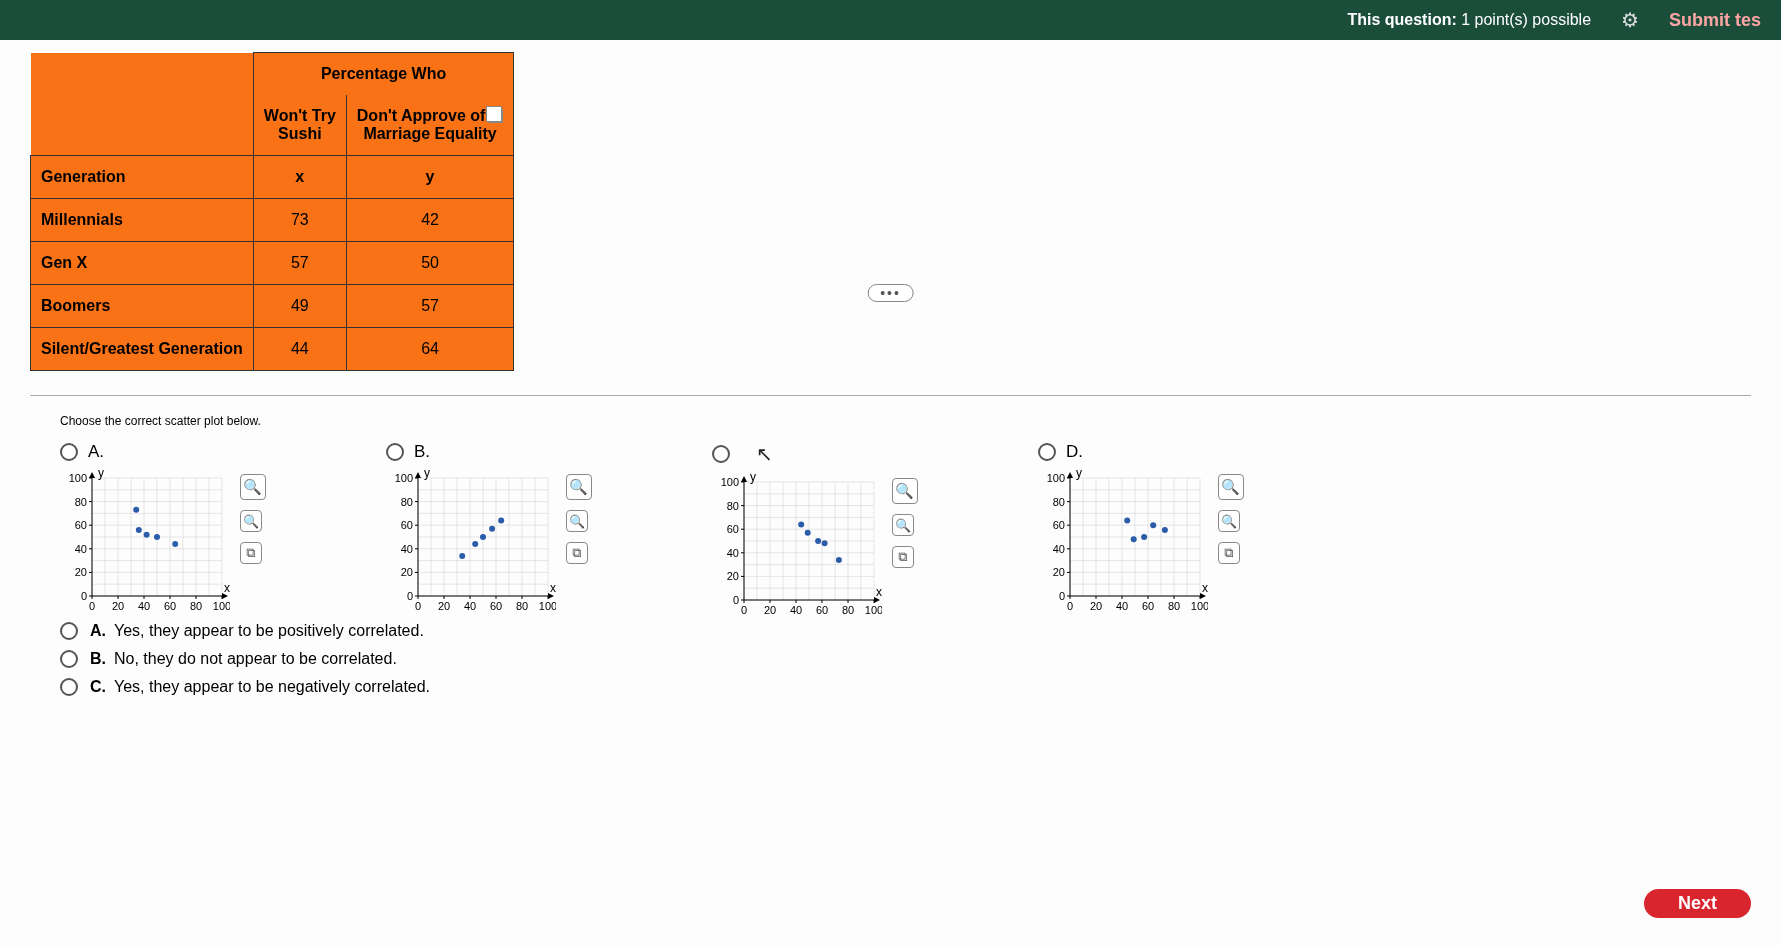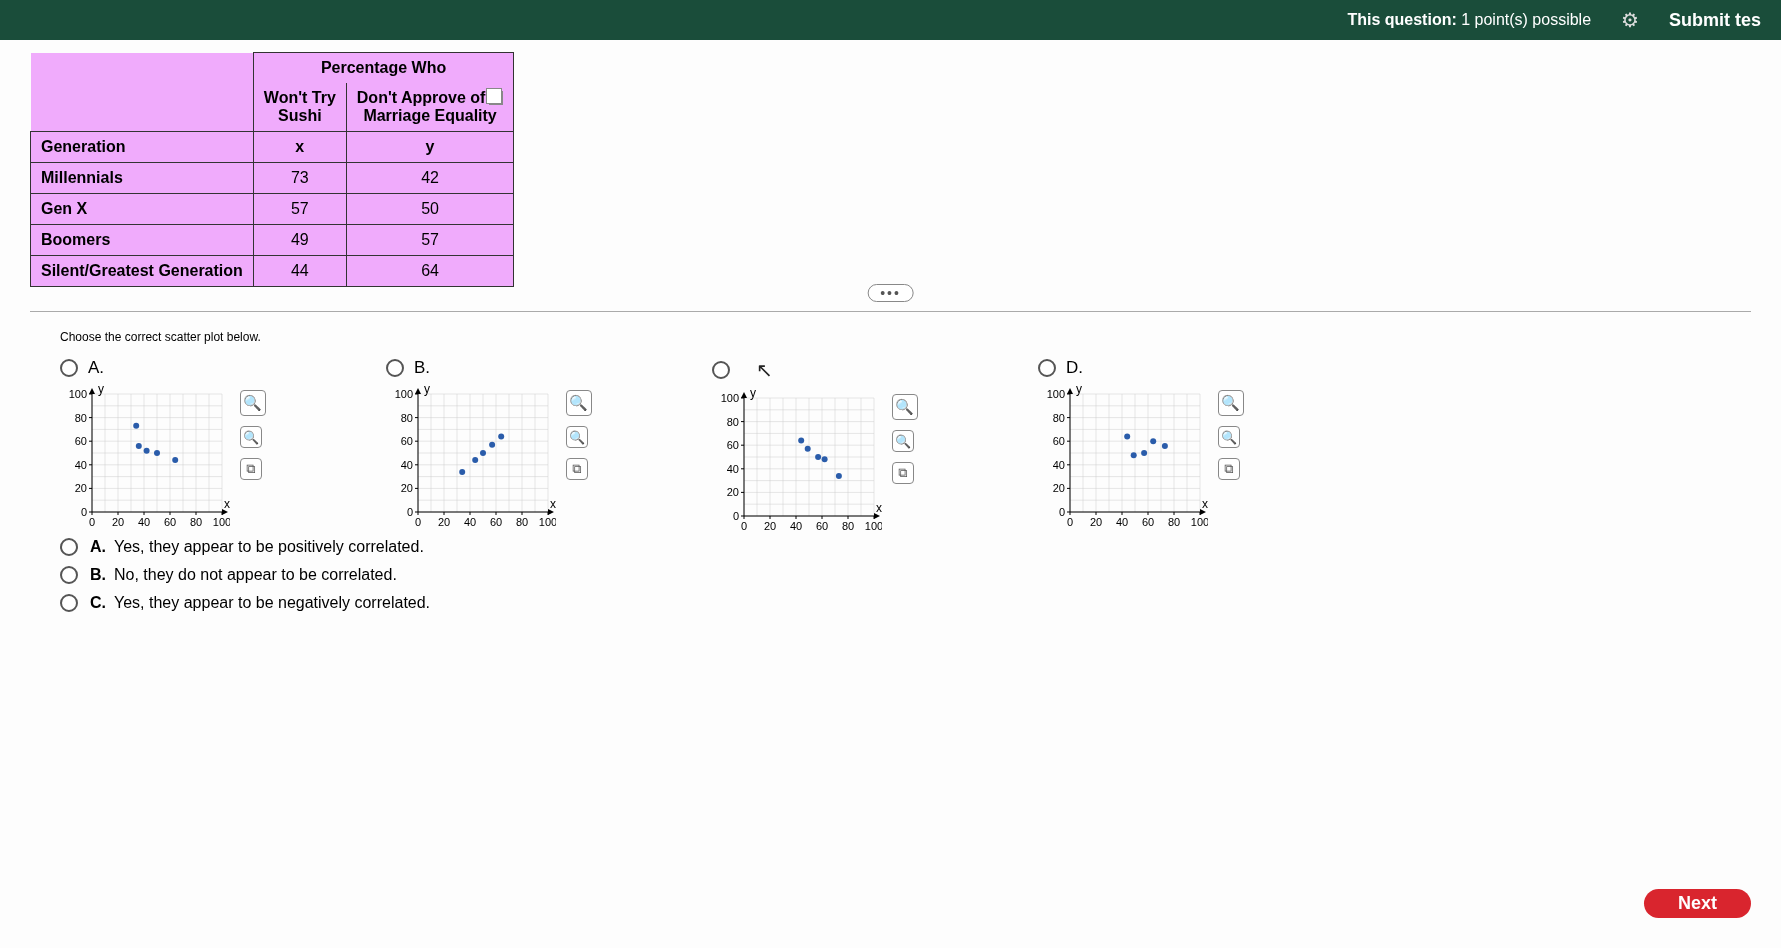--- a/index.html
+++ b/index.html
@@ -23,21 +23,21 @@
   }
   .top-bar .points { font-size: 16px; }
   .top-bar .points b { font-weight: bold; }
   .gear {
     font-size: 20px;
     cursor: pointer;
     color: #ddd;
   }
   .submit-btn {
     background: transparent;
-    color: #ffffff;
+    color: #fca5a5;
     font-size: 18px;
     font-weight: bold;
     cursor: pointer;
     text-align: right;
   }
   .content {
     background: #fdfdfd;
     padding: 12px 30px 0 30px;
     height: calc(100% - 40px);
     position: relative;
@@ -48,23 +48,23 @@
     font-size: 17px;
     line-height: 1.35;
     color: #333;
   }
   table.data {
     border-collapse: collapse;
     font-size: 16px;
   }
   table.data th, table.data td {
     border: 1px solid #333;
-    padding: 6px 10px;
+    padding: 12px 10px;
     text-align: center;
-    background: #f0abfc;
+    background: #f97316;
   }
   table.data .gen { text-align: left; font-weight: bold; }
   table.data .hdr { font-weight: bold; }
   .copy-icon {
     display: inline-block;
     width: 14px; height: 14px;
     border: 1px solid #888;
     position: relative;
     margin-left: 4px;
     vertical-align: middle;

